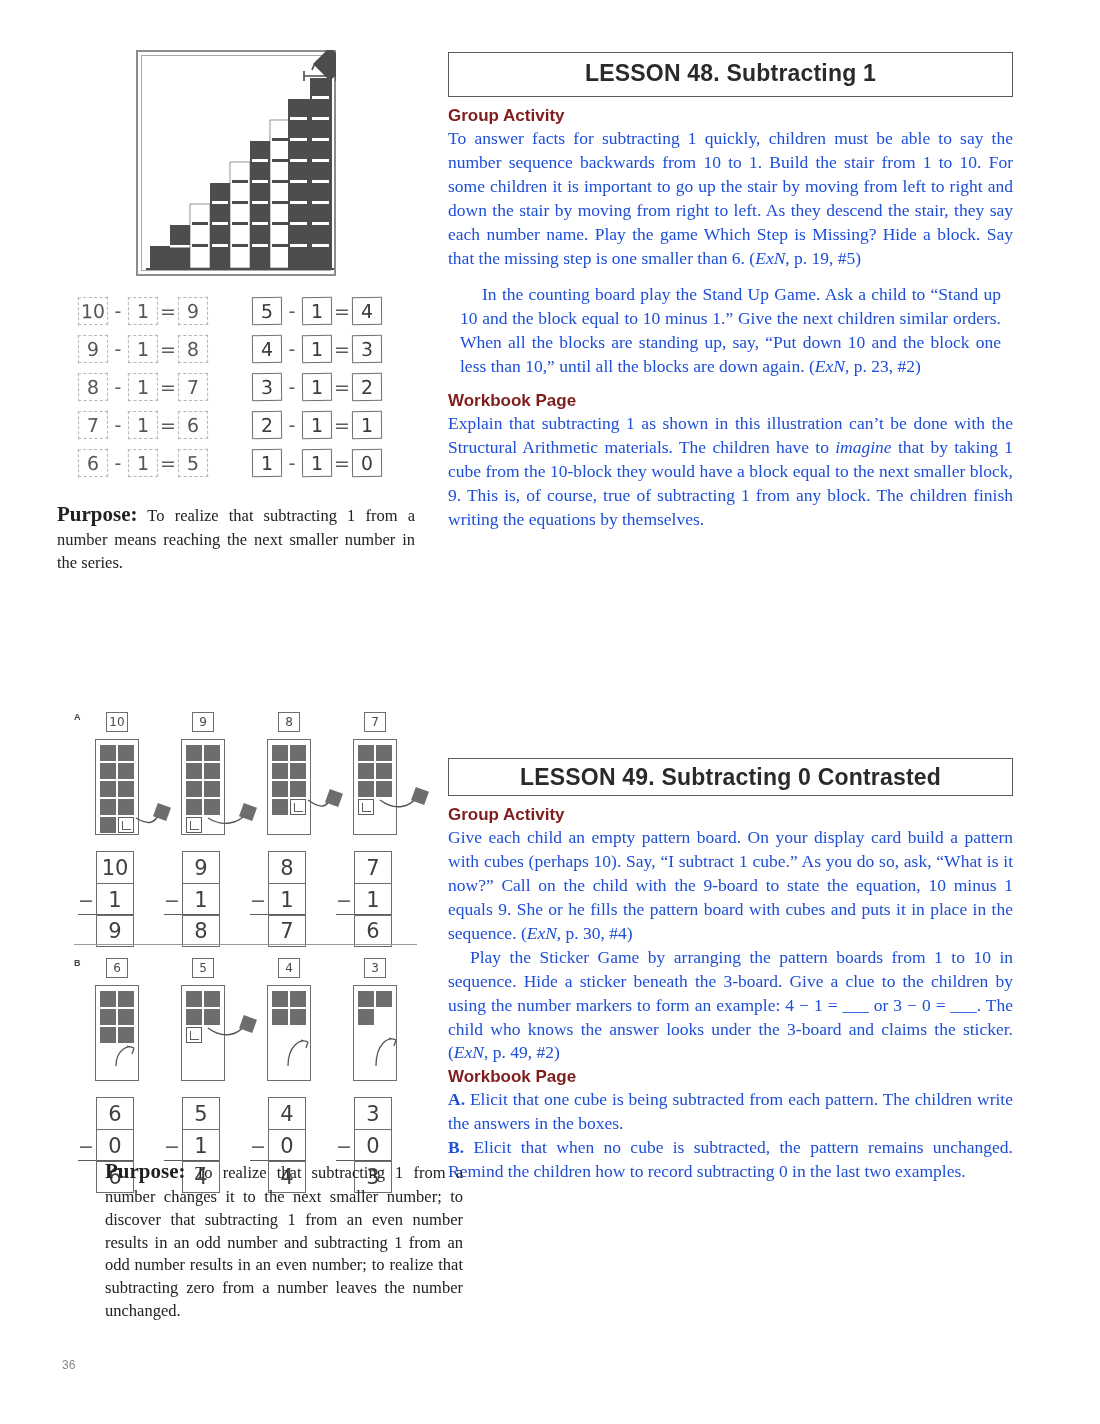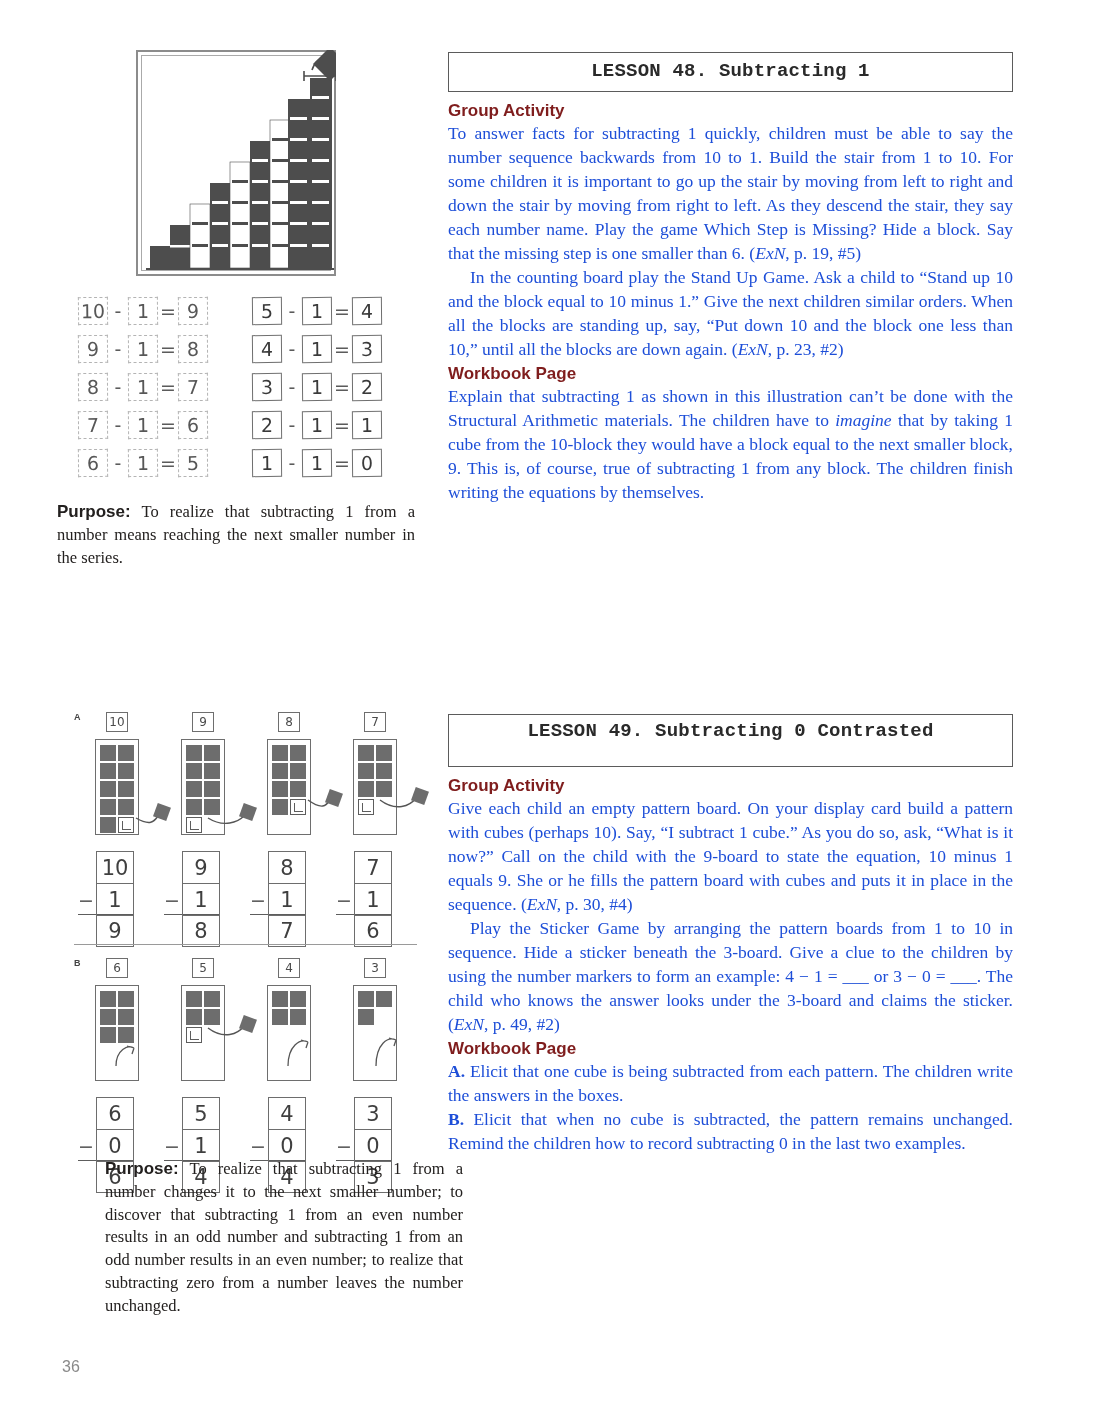--- a/index.html
+++ b/index.html
@@ -37,53 +37,53 @@
 
   
   .lesson-box {
     border: 1.6px solid #5b5b5b;
     text-align: center;
     font-family: "Liberation Sans", sans-serif;
     font-weight: bold;
     color: #2a2a2a;
     box-sizing: border-box;
   }
-  .lesson-box .l1 { font-size: 19px; letter-spacing: .2px; font-family: Liberation Mono, monospace; }
+  .lesson-box .l1 { font-size: 23px; letter-spacing: .2px; }
   .lesson-box .l2 { font-size: 25px; letter-spacing: .2px; }
 
   
   #lesson48-col { position: absolute; left: 448px; top: 52px; width: 565px; }
   #lesson49-col { position: absolute; left: 448px; top: 714px; width: 565px; }
   #lesson48-title { padding: 7px 0 9px 0; }
-  #lesson49-title { padding: 6px 0 24px 0; line-height: 1.12; }
+  #lesson49-title { padding: 6px 0 4px 0; line-height: 1.12; margin-top: 44px; }
   .block-gap { height: 7px; }
 
   
   #stair-fig { position: absolute; left: 136px; top: 50px; width: 200px; height: 226px; }
   #eq-grid {
     position: absolute; left: 78px; top: 292px; width: 340px;
   }
   #purpose-1 { position: absolute; left: 57px; top: 500px; width: 358px; }
   #purpose-2 { position: absolute; left: 57px; top: 1157px; width: 358px; margin-left: 48px; }
   .purpose-text {
     font-family: "Liberation Serif", serif;
     font-size: 16.5px;
     line-height: 1.38;
     text-align: justify;
     color: #23201f;
   }
   .purpose-lbl {
-    font-family: Liberation Sans, sans-serif;
+    font-family: Liberation Serif, serif;
     font-weight: bold;
-    font-size: 17px;
+    font-size: 21px;
   }
   #page-num {
     position: absolute; left: 62px; top: 1358px;
     font-family: "Liberation Sans", sans-serif;
-    font-size: 16px; color: #8a8a8a; text-align: center;
+    font-size: 12px; color: #8a8a8a; text-align: center;
   }
   .eq-row { display: flex; align-items: center; height: 38px; }
   .eq-col { width: 190px; display: flex; align-items: center; }
   .eq-col.right { margin-left: 8px; }
   .eqbox {
     width: 30px; height: 28px;
     border: 1px dashed #b4b4b4;
     display: flex; align-items: center; justify-content: center;
     font-family: "DejaVu Sans", sans-serif;
     font-size: 19px;
@@ -343,21 +343,21 @@
     <p class="purpose-text" style="margin:0;"><span class="purpose-lbl">Purpose:</span><span> To realize that subtracting 1 from a number means reaching the next smaller number in the series.</span></p>
   </div>
 
   <div id="lesson48-col">
     <div class="lesson-box" id="lesson48-title">
       <div class="l1">LESSON 48. Subtracting 1</div>
     </div>
     <div class="block-gap"></div>
     <div class="sub-head">Group Activity</div>
     <p class="body-text" style="margin:0;"><span>To answer facts for subtracting 1 quickly, children must be able to say the number sequence backwards from 10 to 1. Build the stair from 1 to 10. For some children it is important to go up the stair by moving from left to right and down the stair by moving from right to left. As they descend the stair, they say each number name. Play the game Which Step is Missing? Hide a block. Say that the missing step is one smaller than 6. (</span><i>ExN</i><span>, p. 19, #5)</span></p>
-    <p class="body-text indent" style="margin:0;"><span>In the counting board play the Stand Up Game. Ask a child to “Stand up 10 and the block equal to 10 minus 1.” Give the next children similar orders. When all the blocks are standing up, say, “Put down 10 and the block one less than 10,” until all the blocks are down again. (</span><i>ExN</i><span>, p. 23, #2)</span></p>
+    <p class="body-text indent" style="margin:12px;"><span>In the counting board play the Stand Up Game. Ask a child to “Stand up 10 and the block equal to 10 minus 1.” Give the next children similar orders. When all the blocks are standing up, say, “Put down 10 and the block one less than 10,” until all the blocks are down again. (</span><i>ExN</i><span>, p. 23, #2)</span></p>
     <div class="sub-head">Workbook Page</div>
     <p class="body-text" style="margin:0;"><span>Explain that subtracting 1 as shown in this illustration can’t be done with the Structural Arithmetic materials. The children have to </span><i>imagine</i><span> that by taking 1 cube from the 10-block they would have a block equal to the next smaller block, 9. This is, of course, true of subtracting 1 from any block. The children finish writing the equations by themselves.</span></p>
   </div>
 
   <div id="sectionA">
     <span class="sect-letter">A</span>
     <div class="board-row">
 
       <div class="board-cell">
         <span class="board-tag">10</span>

